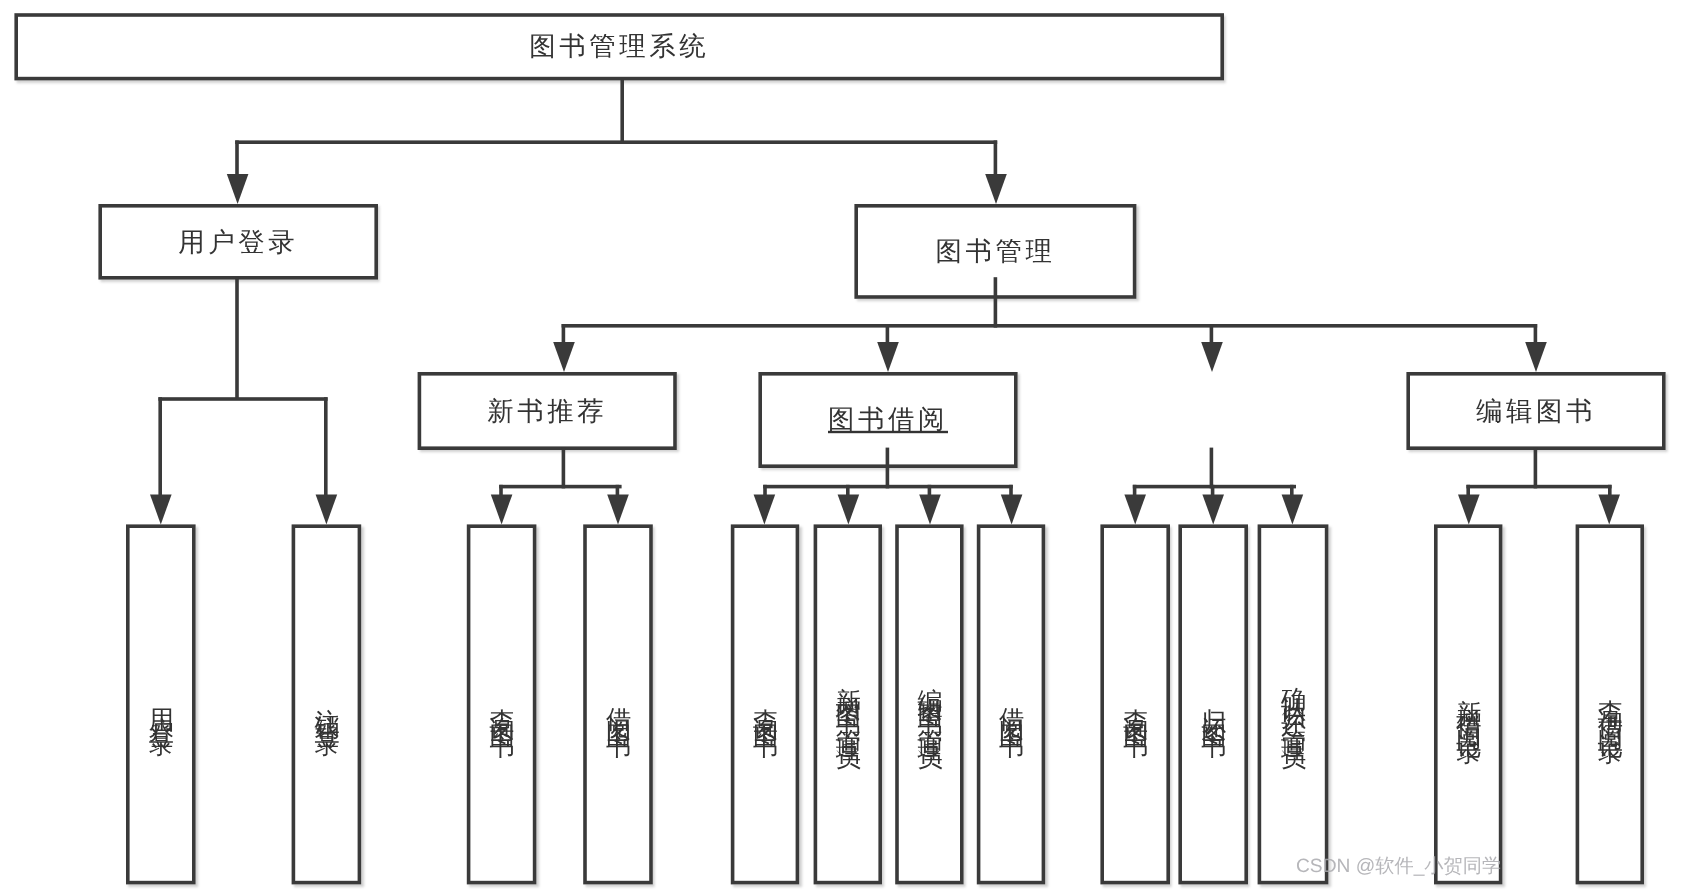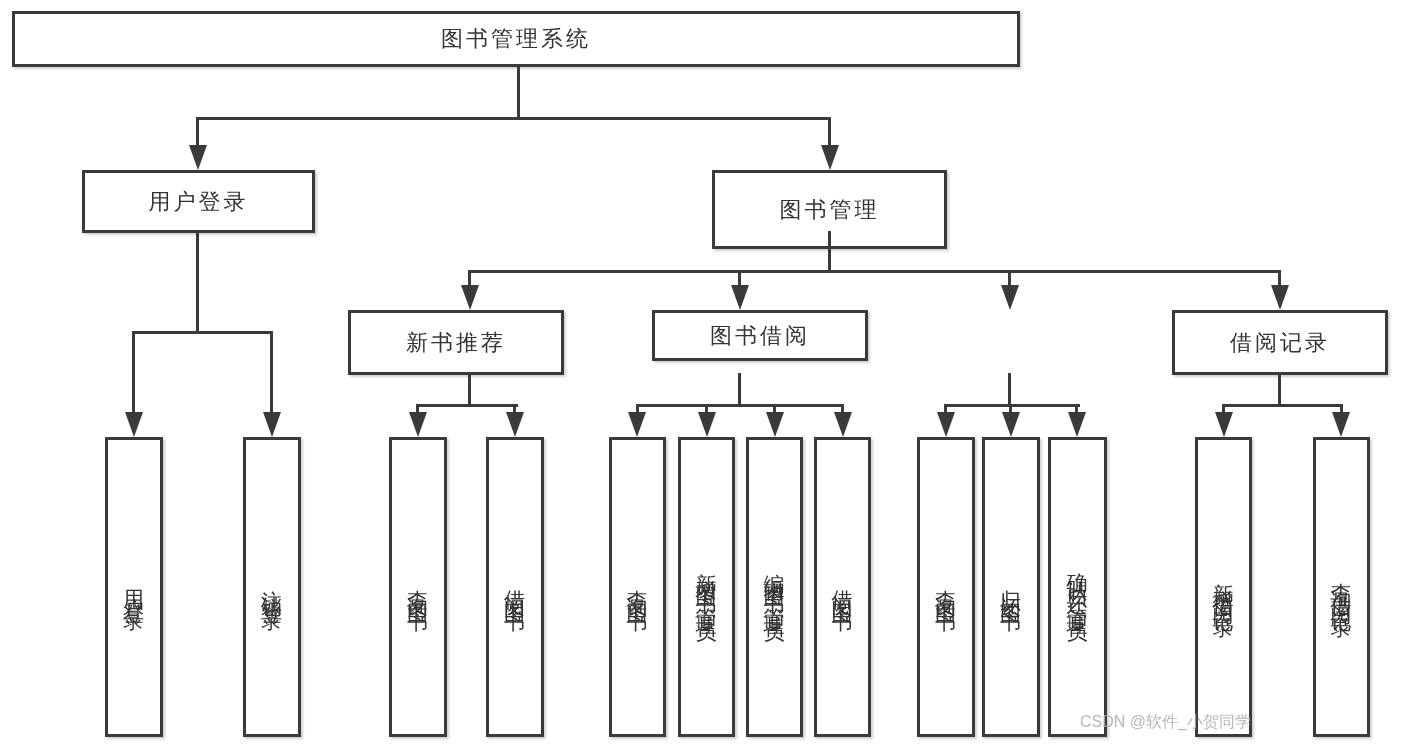--- a/index.html
+++ b/index.html
@@ -38,22 +38,22 @@
 <body>
 
 <div class="canvas">
 
   <div class="box hnode" style="left:12px;top:11px;width:1008px;height:56px;">图书管理系统</div>
 
   <div class="box hnode" style="left:82px;top:170px;width:233px;height:63px;">用户登录</div>
   <div class="box hnode" style="left:712px;top:170px;width:235px;height:79px;">图书管理</div>
 
   <div class="box hnode" style="left:348px;top:310px;width:216px;height:65px;">新书推荐</div>
-  <div class="box hnode" style="left:652px;top:310px;width:216px;height:51px;">图书借阅</div>
-  <div class="box hnode" style="left:1172px;top:310px;width:216px;height:65px;">借阅记录</div>
+  <div class="box hnode" style="left:632px;top:310px;width:216px;height:80px;text-decoration:underline;">图书借阅</div>
+  <div class="box hnode" style="left:1172px;top:310px;width:216px;height:65px;">编辑图书</div>
 
   <div class="box leaf" style="left:105px;top:437px;width:58px;height:300px;">
     <span>用户登录</span>
     </div>
   <div class="box leaf" style="left:243px;top:437px;width:58px;height:300px;">
     <span>注销登录</span>
     </div>
   <div class="box leaf" style="left:389px;top:437px;width:58px;height:300px;">
     <span>查询图书</span>
     </div>

